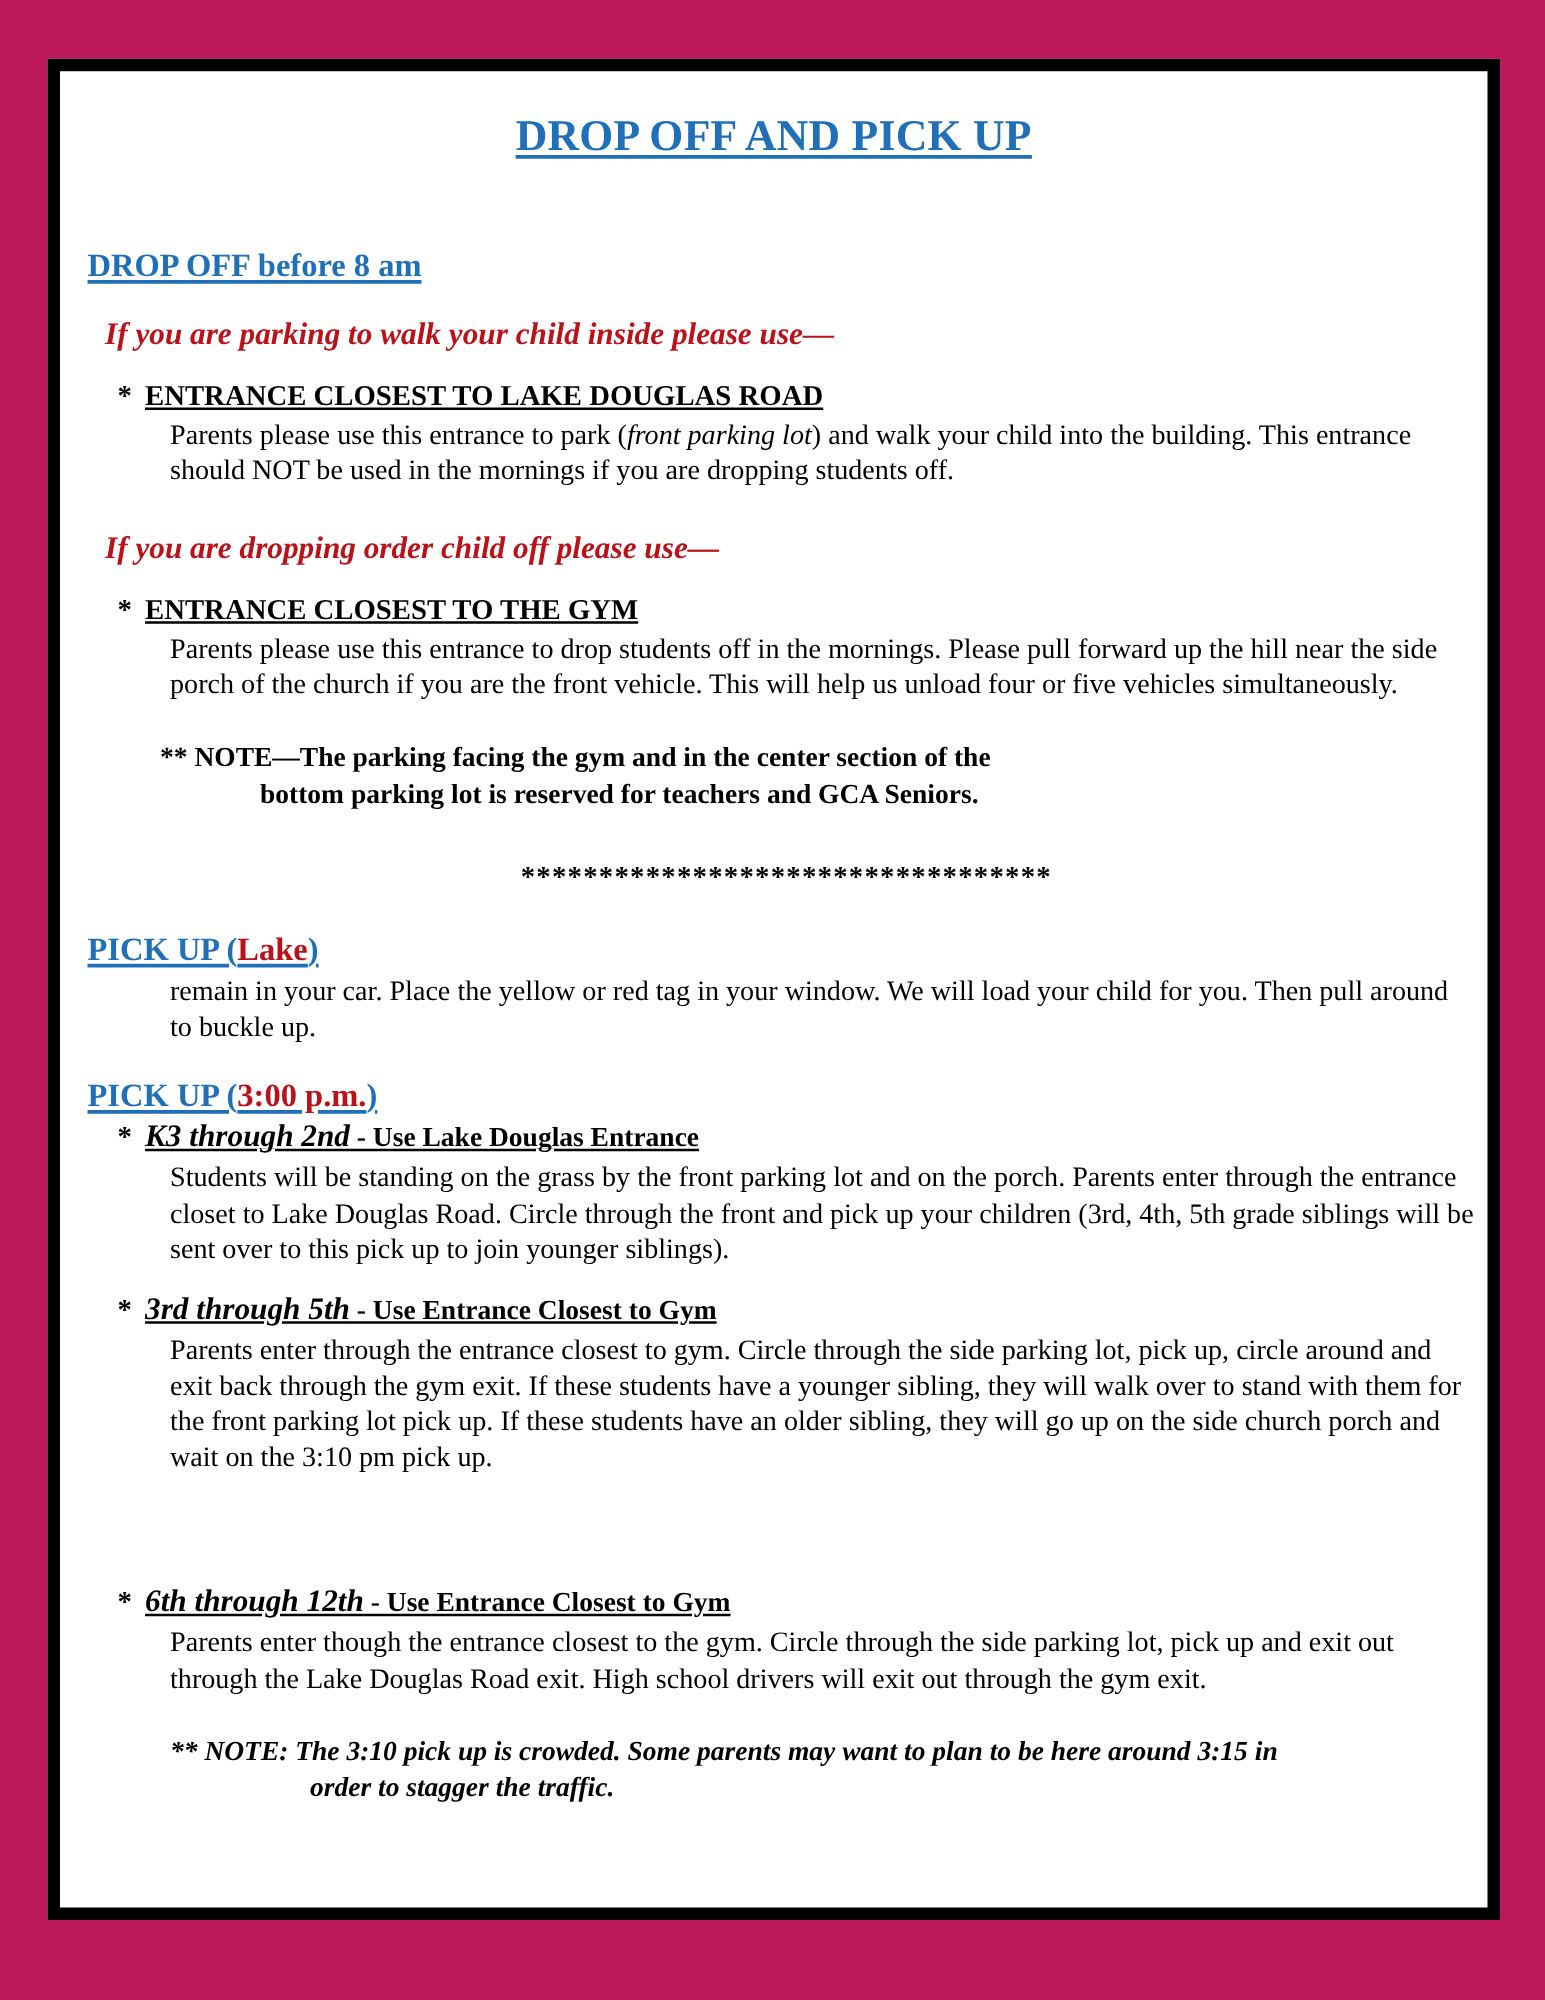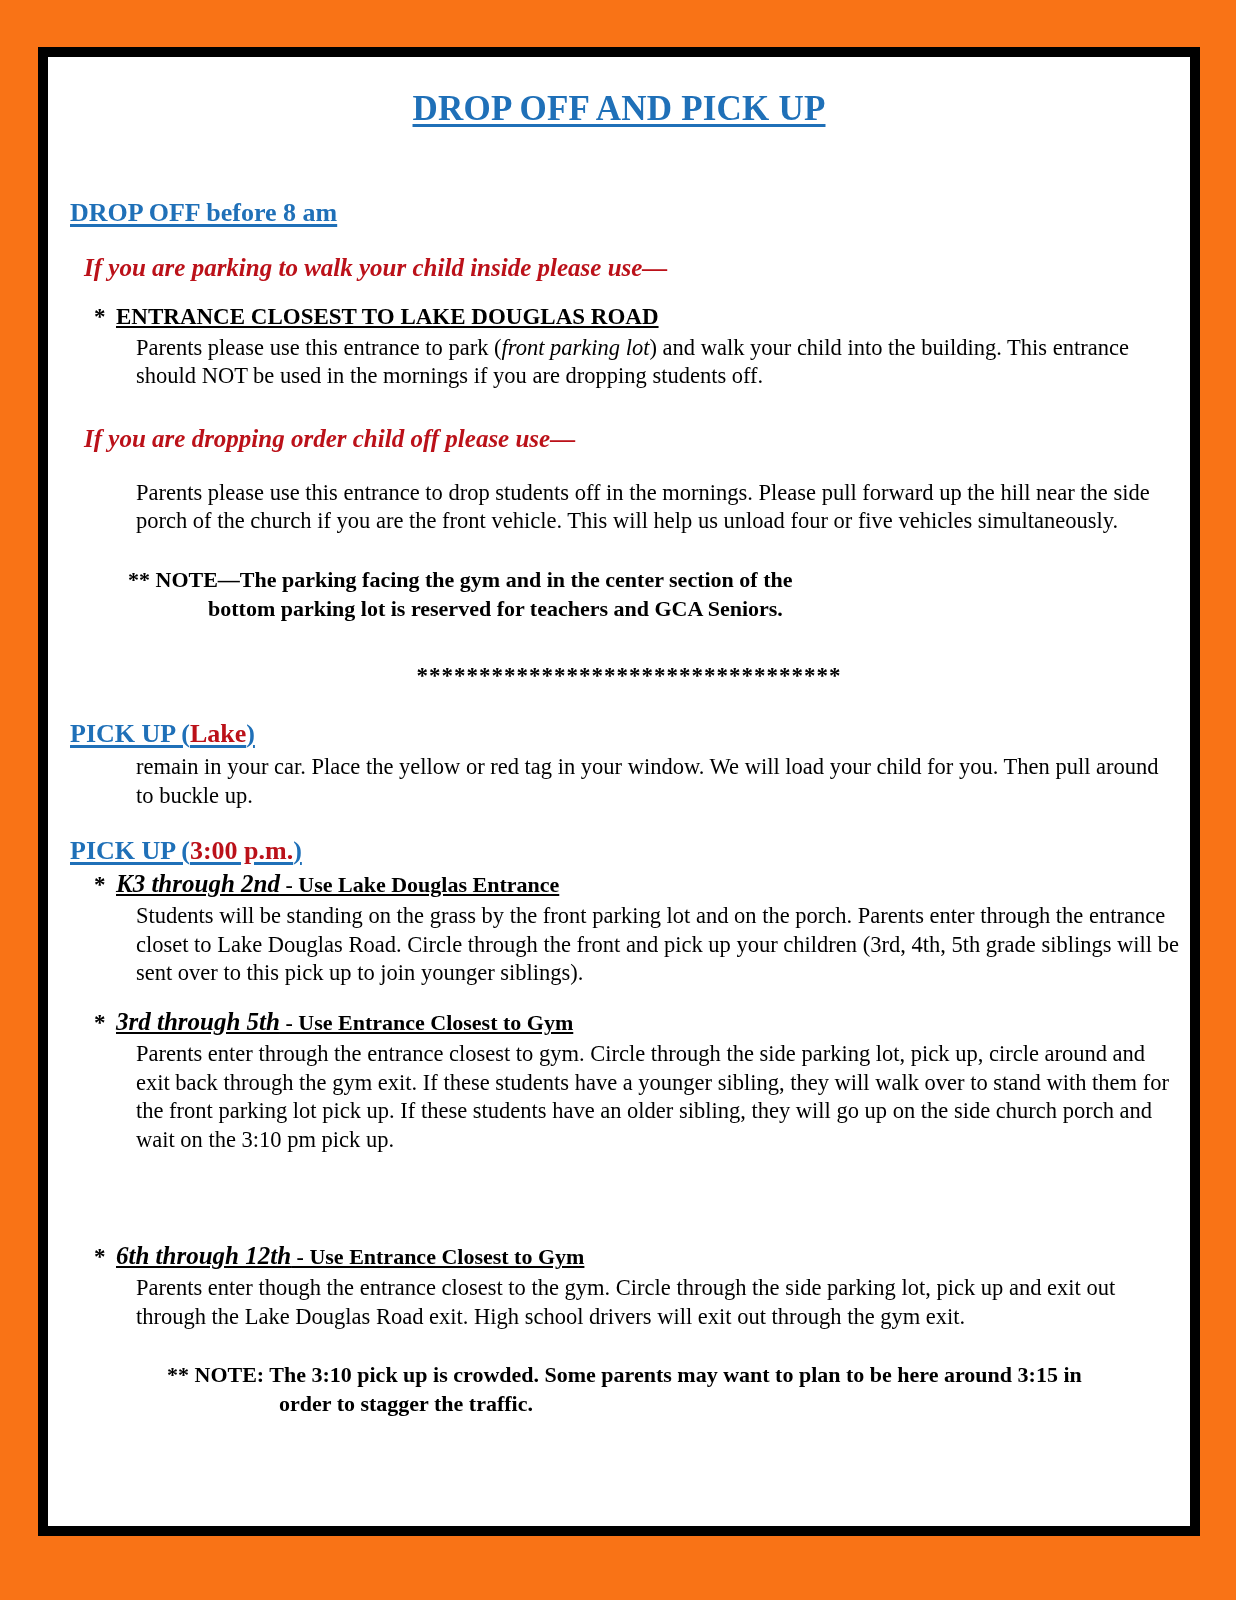--- a/index.html
+++ b/index.html
@@ -12,21 +12,21 @@
     height: 1600px;
     font-family: "Liberation Serif", "DejaVu Serif", serif;
     color: #000000;
     overflow: hidden;
   }
 
   .page {
     position: relative;
     width: 1236px;
     height: 1600px;
-    background: #f97316;
+    background: #be185d;
   }
 
   
   .frame {
     position: absolute;
     left: 38px;
     top: 47px;
     width: 1162px;
     height: 1489px;
     border: 10px solid #000000;
@@ -125,24 +125,25 @@
   .star-sep {
     font-weight: bold;
     font-size: 23px;
     letter-spacing: 1.0px;
     text-align: center;
     margin-left: 20px;
   }
 
   
   .note-ital {
+    font-style: italic;
     font-weight: bold;
     font-size: 22px;
     line-height: 1.3;
-    margin-left: 109px;
+    margin-left: 78px;
   }
   .note-ital .l2 { display: block; margin-left: 112px; }
 
   .sp-4  { height: 4px; }
   .sp-20 { height: 20px; }
   .sp-22 { height: 22px; }
   .sp-26 { height: 26px; }
   .sp-30 { height: 30px; }
   .sp-34 { height: 34px; }
   .sp-40 { height: 40px; }
@@ -177,20 +178,23 @@
       </div>
       <div class="sp-4"></div>
       <div class="body-par"><span>Parents please use this entrance to park (</span><span class="ital">front parking lot</span><span>) and walk your child into the building.  This entrance should NOT be used in the mornings if you are dropping students off.</span></div>
 
       <div class="sp-34"></div>
 
       <div class="red-prompt">If you are dropping order child off please use—</div>
 
       <div class="sp-22"></div>
 
+      <div class="bullet-head">
+        <span class="star">*</span><span>ENTRANCE CLOSEST TO THE GYM</span>
+      </div>
       <div class="sp-4"></div>
       <div class="body-par">Parents please use this entrance to drop students off in the mornings.  Please pull forward up the hill near the side porch of the church if you are the front vehicle.  This will help us unload four or five vehicles simultaneously.</div>
 
       <div class="sp-30"></div>
 
       <div class="note-block">
         <span>** NOTE—The parking facing the gym and in the center section of the</span>
         <span class="l2">bottom parking lot is reserved for teachers and GCA Seniors.</span>
       </div>
 

